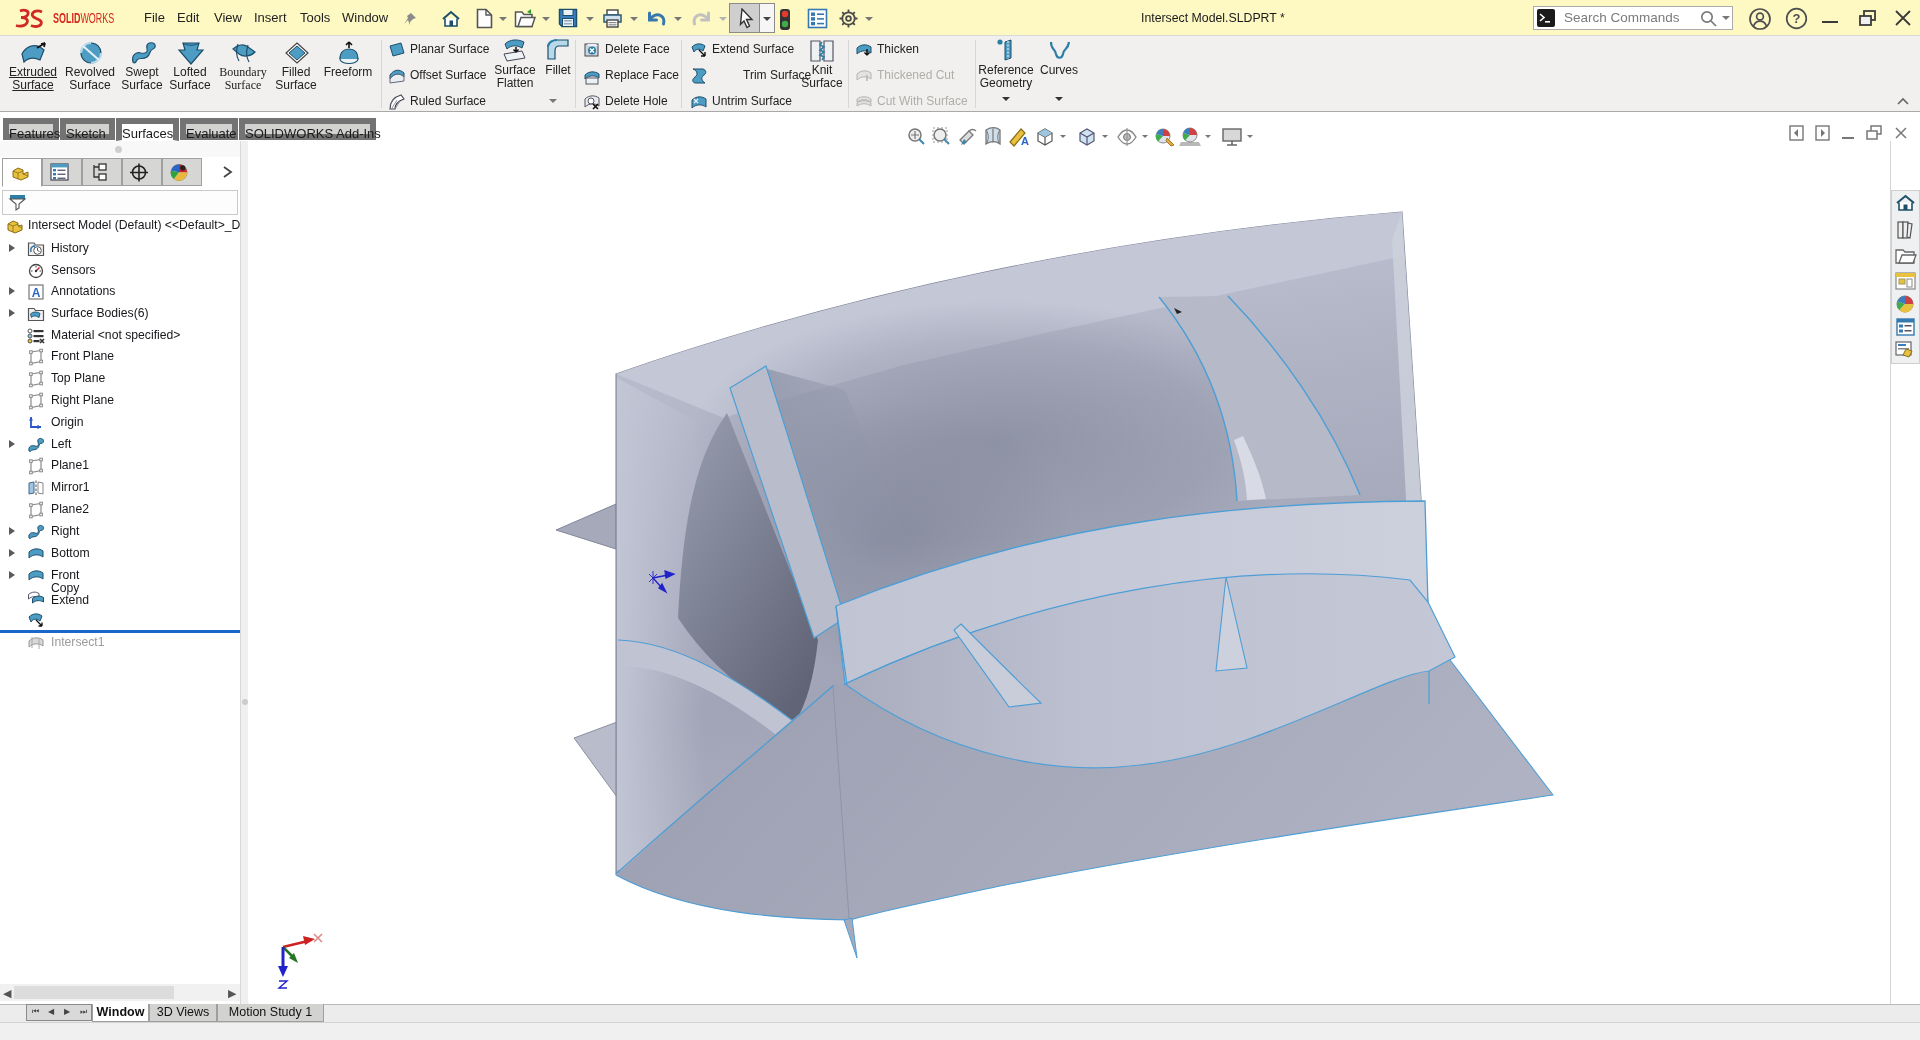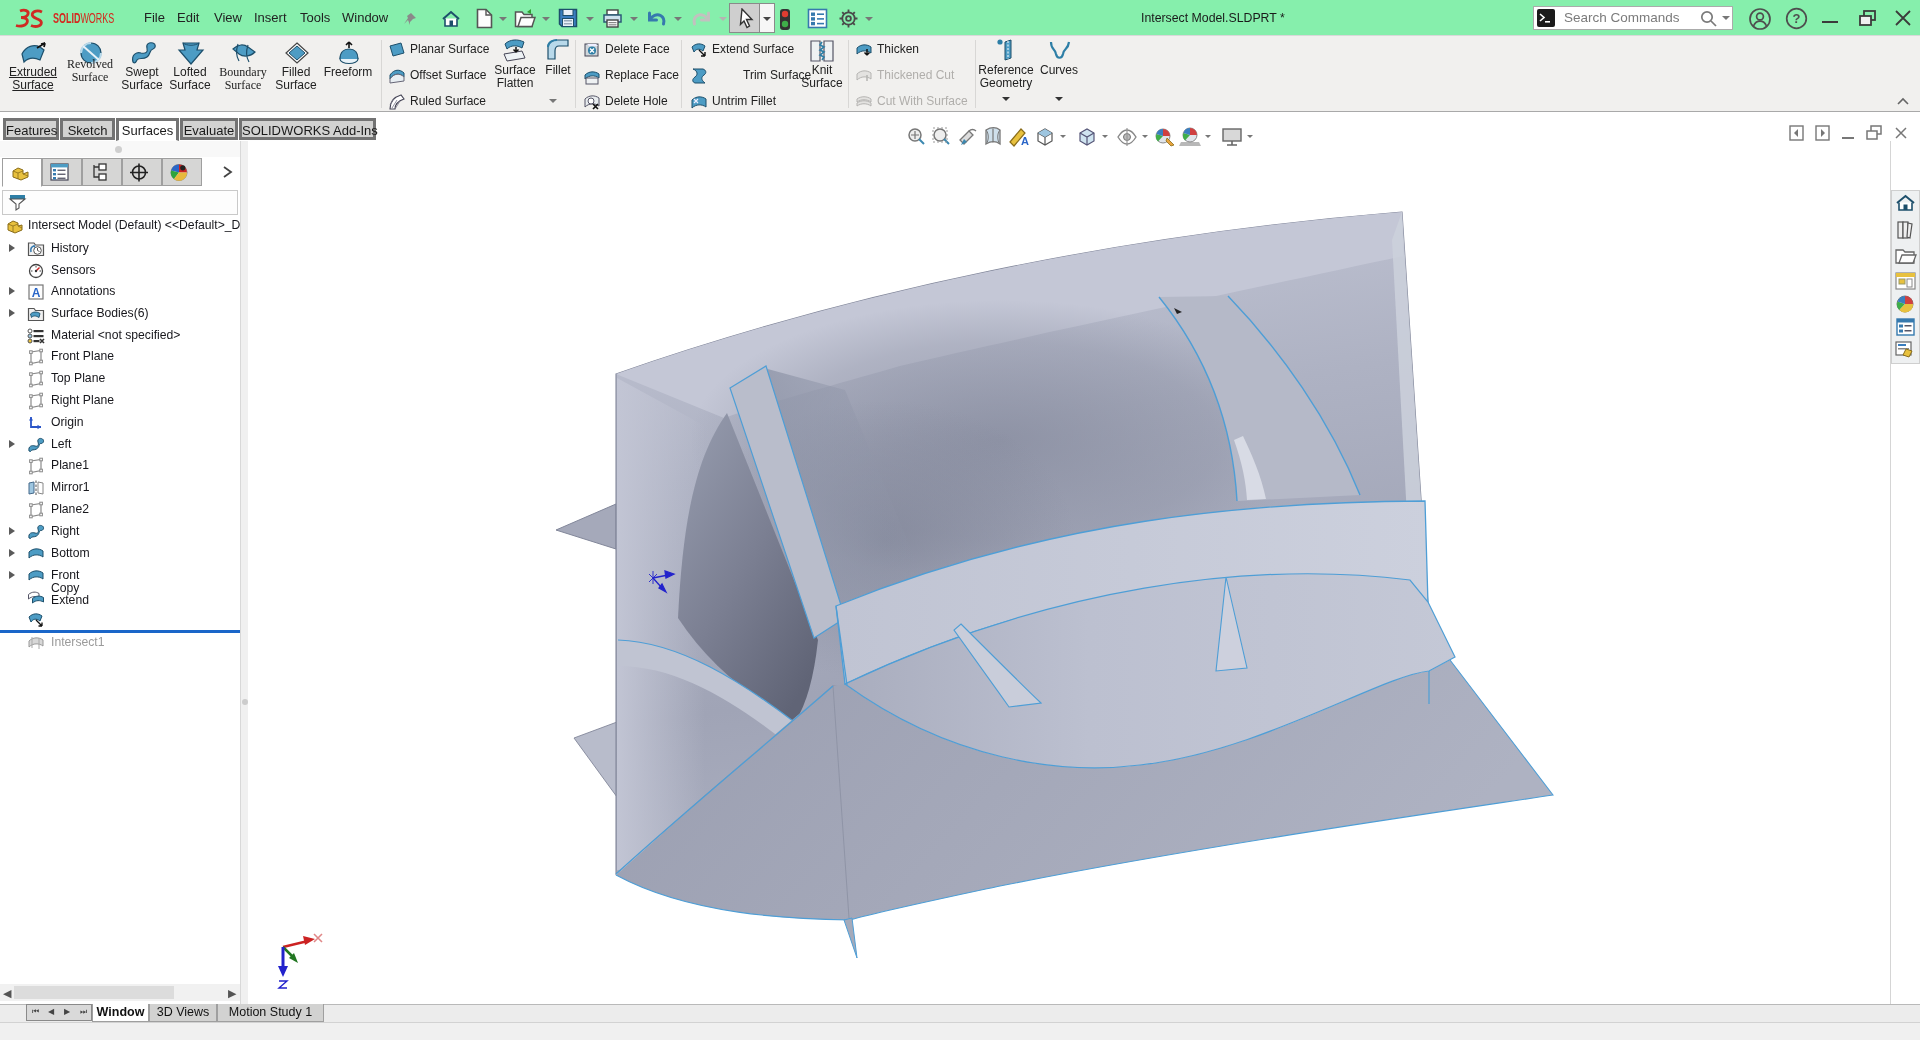--- a/index.html
+++ b/index.html
@@ -1,20 +1,20 @@
 <!DOCTYPE html>
 <html><head><meta charset="utf-8">
 <style>
 * { margin:0; padding:0; box-sizing:border-box; }
 html,body { width:1920px; height:1040px; overflow:hidden; font-family:"Liberation Sans",sans-serif; background:#fff; }
 .abs { position:absolute; }
-#titlebar { position:absolute; left:0; top:0; width:1920px; height:36px; background:#86efac; border-bottom:1px solid #d9d9d9; }
+#titlebar { position:absolute; left:0; top:0; width:1920px; height:36px; background:#fef9c3; border-bottom:1px solid #d9d9d9; }
 #ribbon { position:absolute; left:0; top:36px; width:1920px; height:76px; background:#f1f0ee; border-bottom:1px solid #a9a9a9; }
 #tabrow { position:absolute; left:0; top:113px; width:1920px; height:28px; background:#ffffff; }
-.ctab { position:absolute; top:5px; height:22px; white-space:nowrap; background:#d2d2d1; border:3px solid #737373; font-size:13px; color:#1a1a1a; text-align:center; line-height:20px; }
+.ctab { position:absolute; top:5px; height:22px; white-space:nowrap; background:#d2d2d1; border:6px solid #737373; font-size:13px; color:#1a1a1a; line-height:20px; }
 .ctab.active { background:#ffffff; border-bottom:1px solid #ffffff; font-weight:normal; height:23px; z-index:2; }
 #leftpanel { position:absolute; left:0; top:141px; width:240px; height:863px; background:#ffffff; }
 #vsplit { position:absolute; left:240px; top:141px; width:8px; height:863px; background:#f0f0f0; border-left:1px solid #d8d8d8; }
 .treetxt { position:absolute; left:51px; font-size:12.2px; color:#17171c; white-space:nowrap; }
 .texp { position:absolute; left:9px; width:0; height:0; border-top:4.5px solid transparent; border-bottom:4.5px solid transparent; border-left:6px solid #5a5a5a; }
 #statusbar { position:absolute; left:0; top:1022px; width:1920px; height:18px; background:#f0f0f0; border-top:1px solid #d2d2d2; font-size:12.5px; color:#2a2a2a; }
 #bottombar { position:absolute; left:0; top:1004px; width:1920px; height:18px; background:#ececec; border-top:1px solid #b9b9b9;}
 .btab { position:absolute; top:0px; height:18px; background:#d2d2d1; border:1px solid #9f9f9f; border-top:none; font-size:12.5px; color:#111; text-align:center; line-height:17px;}
 .btab.active { background:#fff; font-weight:bold; }
 .menuitem { position:absolute; top:0; height:35px; line-height:35px; font-size:13px; color:#222; }
@@ -149,21 +149,21 @@
     </svg>
   </div>
 <div class="lbl" style="left:1px;top:66px;width:64px;text-decoration:underline;">Extruded<br>Surface</div>
 <div class="abs" style="left:62px;top:40px;width:56px;height:28px;">
     <svg class="abs" style="left:15px;top:0px" width="28" height="26" viewBox="0 0 28 26">
       <circle cx="14" cy="13" r="10" fill="#4d9cc4" stroke="#1d4f6b" stroke-width="1.2"></circle>
       <path d="M4 13 C4 7 9 3 14 3 M14 23 C19 23 24 19 24 13" fill="none" stroke="#b8d9ea" stroke-width="2"></path>
       <path d="M6 6 L22 20" stroke="#e8f2f8" stroke-width="2"></path>
     </svg>
   </div>
-<div class="lbl" style="left:58px;top:58px;width:64px;font-family:Liberation Serif, serif;">Revolved<br>Surface</div>
+<div class="lbl" style="left:58px;top:66px;width:64px;">Revolved<br>Surface</div>
 <div class="abs" style="left:114px;top:40px;width:56px;height:28px;">
     <svg class="abs" style="left:15px;top:0px" width="28" height="26" viewBox="0 0 28 26">
       <path d="M4 22 C2 14 8 12 12 13 C17 14 19 12 18 8 C17 4 20 2 24 3 C27 4 27 8 24 9 C20 10 22 14 18 17 C14 20 10 17 8 20 C7 22 6 24 4 22 Z" fill="#4d9cc4" stroke="#1d4f6b" stroke-width="1.2"></path>
     </svg>
   </div>
 <div class="lbl" style="left:110px;top:66px;width:64px;">Swept<br>Surface</div>
 <div class="abs" style="left:162px;top:40px;width:56px;height:28px;">
     <svg class="abs" style="left:15px;top:0px" width="28" height="26" viewBox="0 0 28 26">
       <path d="M6 3 L22 3 L20 10 L26 10 L14 24 L2 10 L8 10 Z" fill="#4d9cc4" stroke="#1d4f6b" stroke-width="1.2"></path>
       <path d="M6 3 C10 6 18 6 22 3" fill="none" stroke="#1d4f6b" stroke-width="1"></path>
@@ -245,21 +245,21 @@
   </svg>
 <div class="slbl" style="left:712px;top:42px">Extend Surface</div>
 <svg class="abs" style="left:690px;top:67px" width="18" height="18" viewBox="0 0 18 18">
     <path d="M3 2 C8 4 8 8 5 10 C2 12 2 15 5 16 L15 16 C11 13 11 10 14 8 C17 6 16 3 13 2 Z" fill="#4d9cc4" stroke="#1d4f6b" stroke-width="1"></path>
   </svg>
 <div class="slbl" style="left:743px;top:68px">Trim Surface</div>
 <svg class="abs" style="left:690px;top:93px" width="18" height="18" viewBox="0 0 18 18">
     <path d="M2 7 C6 3 12 3 16 6 L16 14 C12 11 6 11 2 15 Z" fill="#4d9cc4" stroke="#1d4f6b" stroke-width="1"></path>
     <path d="M4 6 L8 10 M8 6 L4 10" stroke="#eef" stroke-width="1.2"></path>
   </svg>
-<div class="slbl" style="left:712px;top:94px">Untrim Fillet</div>
+<div class="slbl" style="left:712px;top:94px">Untrim Surface</div>
 <svg class="abs" style="left:808px;top:38px" width="28" height="26" viewBox="0 0 28 26">
     <path d="M3 3 L12 3 L12 23 L3 23 Z M16 3 L25 3 L25 23 L16 23 Z" fill="#eef1f3" stroke="#556" stroke-width="1.2"></path>
     <path d="M14 4 L12 7 L16 9 L12 12 L16 14 L12 17 L16 19 L14 22" stroke="#2d7ea6" stroke-width="1.6" fill="none"></path>
   </svg>
 <div class="lbl" style="left:790px;top:64px;width:64px">Knit<br>Surface</div>
 <div class="vsep" style="left:848px"></div>
 <svg class="abs" style="left:855px;top:41px" width="18" height="18" viewBox="0 0 18 18">
     <path d="M2 7 C6 3 12 3 16 6 L16 12 C12 9 6 9 2 13 Z" fill="#4d9cc4" stroke="#1d4f6b" stroke-width="1"></path>
     <path d="M12 8 L12 14 M12 14 L9.5 11.5 M12 14 L14.5 11.5" stroke="#111" stroke-width="1.5" fill="none"></path>
   </svg>

